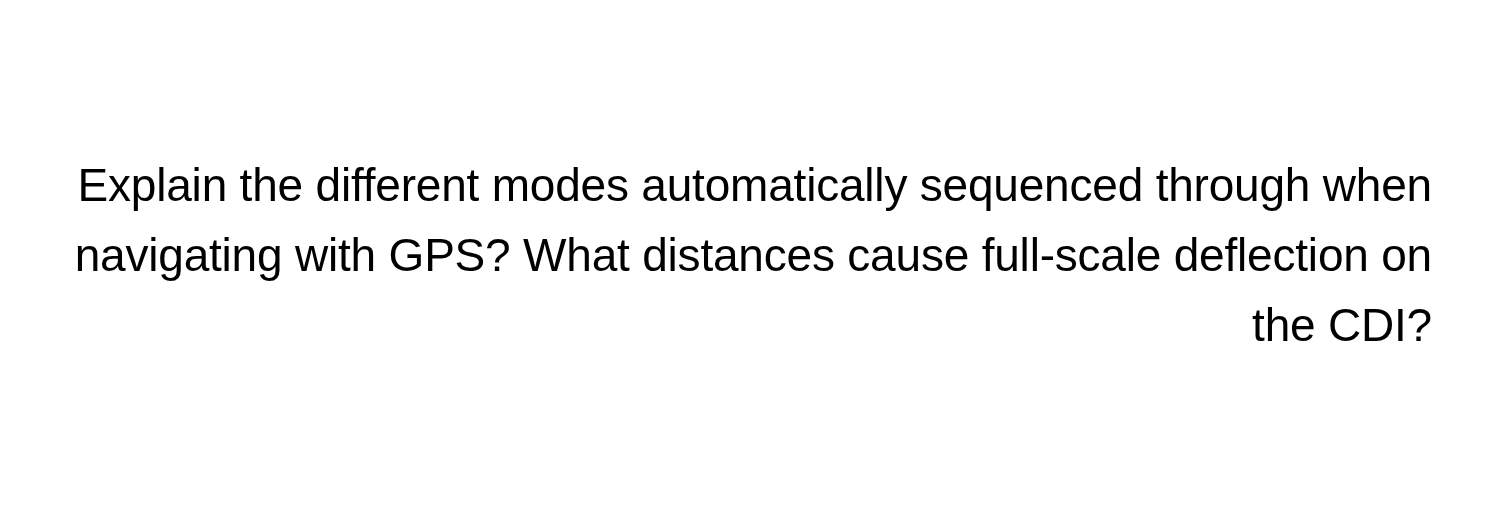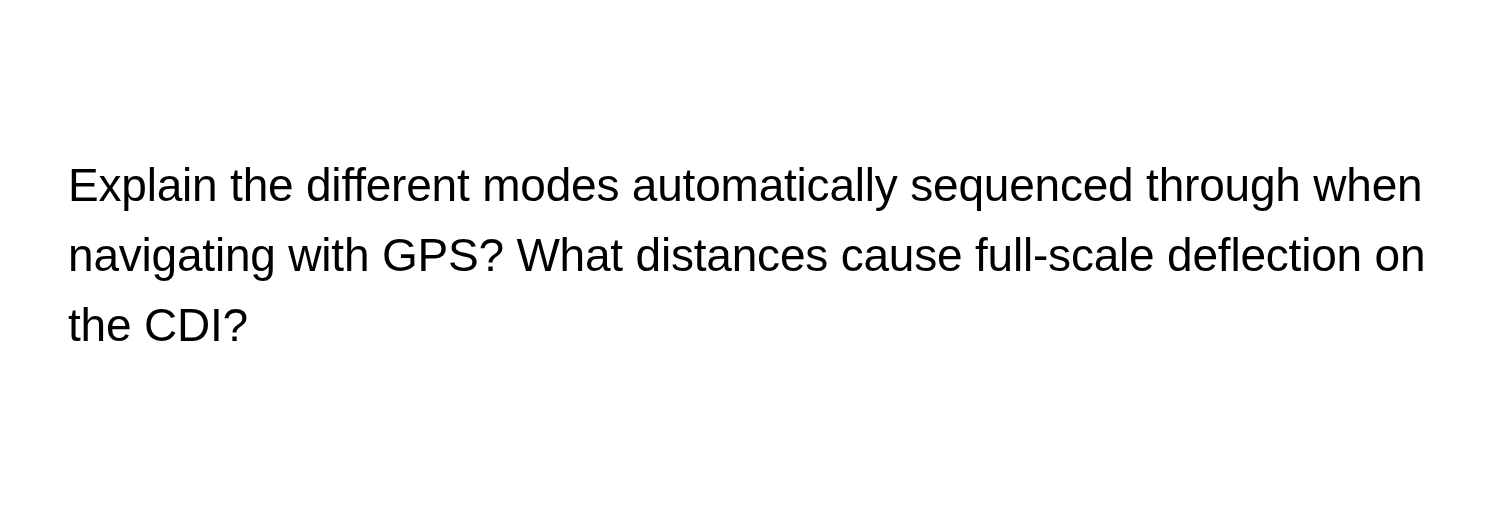--- a/index.html
+++ b/index.html
@@ -1,18 +1,19 @@
 <!DOCTYPE html>
 <html><head>
   <meta charset="utf-8">
   <style>
     * {
       margin: 0;
       padding: 0;
       box-sizing: border-box;
+      text-align: right;
     }
     body {
       width: 1500px;
       height: 512px;
       background: #ffffff;
       font-family: -apple-system, BlinkMacSystemFont, "Segoe UI", Helvetica, Arial, sans-serif;
       display: flex;
       align-items: center;
       padding-left: 68px;
       padding-right: 68px;

